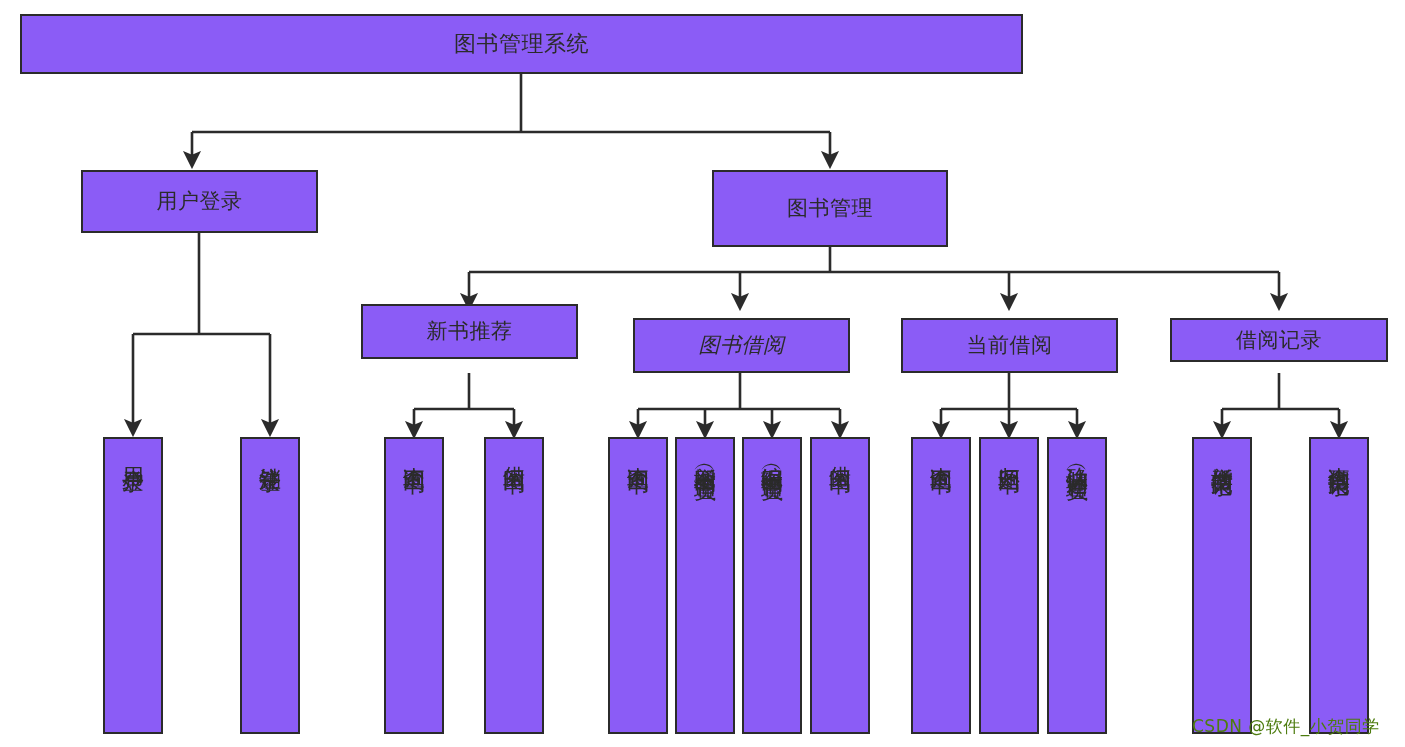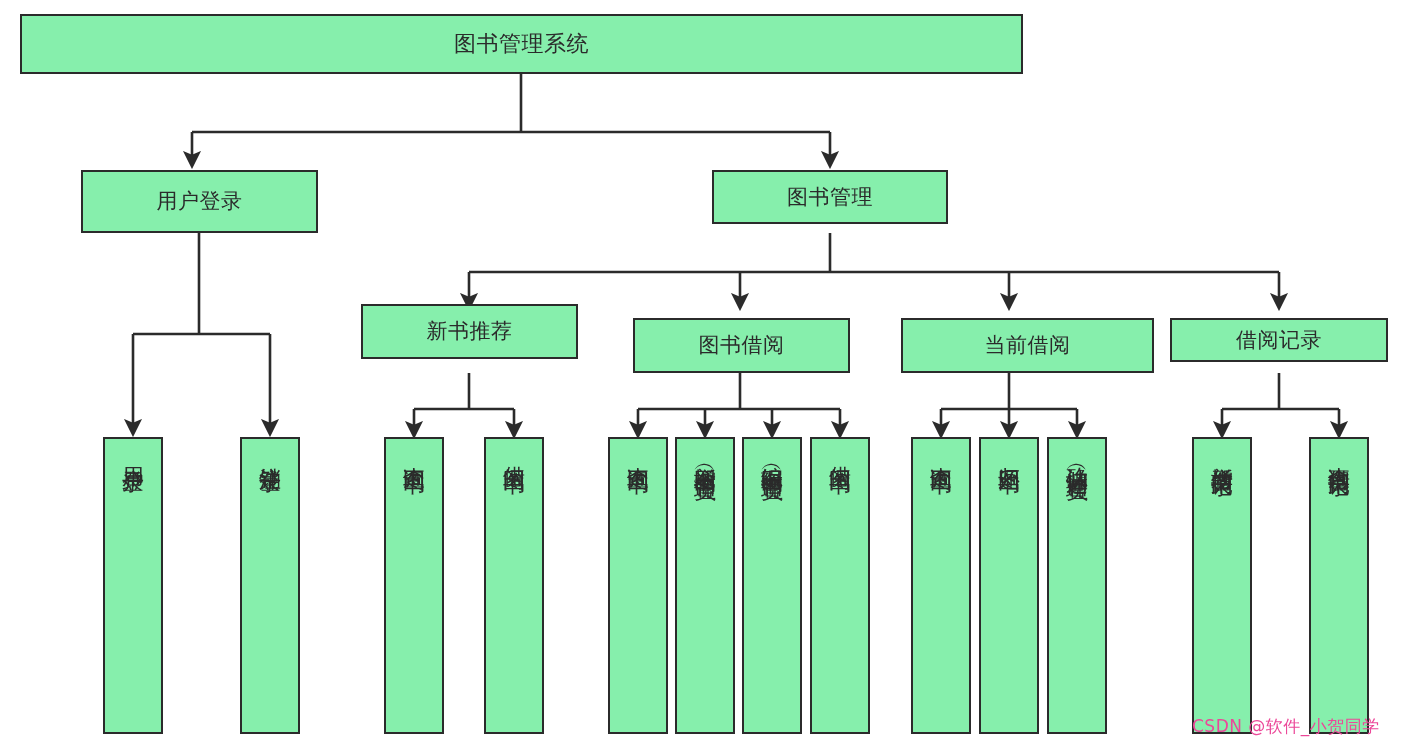--- a/index.html
+++ b/index.html
@@ -22,21 +22,21 @@
     position: absolute;
     left: 0;
     top: 0;
     width: 1405px;
     height: 747px;
     pointer-events: none;
   }
   .node {
     position: absolute;
     box-sizing: border-box;
-    background: #86efac;
+    background: #8b5cf6;
     border: 2px solid #2b2b2b;
     display: flex;
     align-items: center;
     justify-content: center;
     color: #2b2b2b;
     z-index: 2;
   }
   .node .lbl {
     display: block;
     text-align: center;
@@ -61,21 +61,21 @@
     text-orientation: upright;
     font-size: 22px;
     line-height: 1.08;
     letter-spacing: 2px;
     white-space: nowrap;
     max-height: 100%;
   }
   .watermark {
     position: absolute;
     font-size: 17px;
-    color: #ec4899;
+    color: #4d7c0f;
     white-space: nowrap;
     z-index: 5;
     letter-spacing: 0.5px;
   }
 </style>
 </head>
 <body>
 
 <div id="canvas">
 
@@ -129,31 +129,31 @@
     </g>
   </svg>
 
   <div class="node h root" style="left:20px; top:14px; width:1003px; height:60px;">
     <span class="lbl">图书管理系统</span>
   </div>
 
   <div class="node h" style="left:81px; top:170px; width:237px; height:63px;">
     <span class="lbl">用户登录</span>
   </div>
-  <div class="node h" style="left:712px; top:170px; width:236px; height:54px;">
+  <div class="node h" style="left:712px; top:170px; width:236px; height:77px;">
     <span class="lbl">图书管理</span>
   </div>
 
   <div class="node h" style="left:361px; top:304px; width:217px; height:55px;">
     <span class="lbl">新书推荐</span>
   </div>
-  <div class="node h" style="left:633px; top:318px; width:217px; height:55px;">
+  <div class="node h" style="left:633px; top:318px; width:217px; height:55px;font-style:italic;">
     <span class="lbl">图书借阅</span>
   </div>
-  <div class="node h" style="left:901px; top:318px; width:253px; height:55px;">
+  <div class="node h" style="left:901px; top:318px; width:217px; height:55px;">
     <span class="lbl">当前借阅</span>
   </div>
   <div class="node h" style="left:1170px; top:318px; width:218px; height:44px;">
     <span class="lbl">借阅记录</span>
   </div>
 
   <div class="node v" style="left:103px; top:437px; width:60px; height:297px;">
     <span class="lbl">用户登录</span>
   </div>
   <div class="node v" style="left:240px; top:437px; width:60px; height:297px;">

